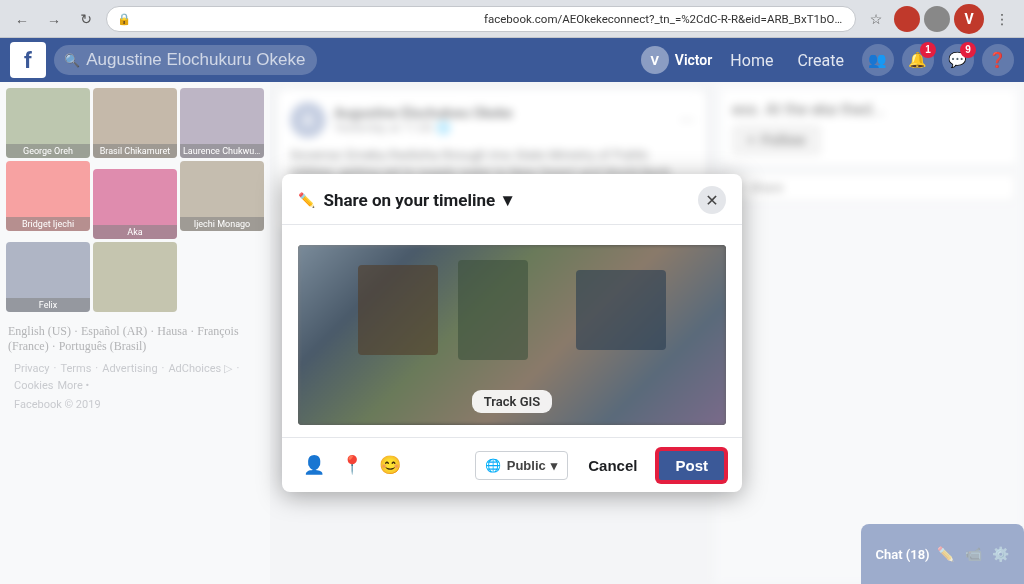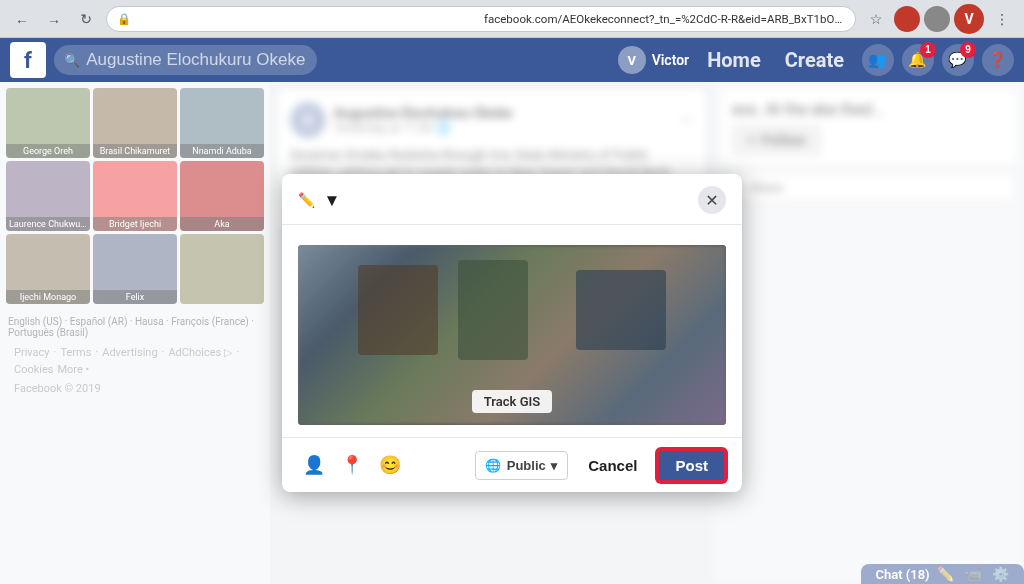--- a/index.html
+++ b/index.html
@@ -18,21 +18,21 @@
     
     .fb-nav { background: #3b5998; height: 44px; display: flex; align-items: center; padding: 0 10px; gap: 8px; }
     .fb-logo { width: 36px; height: 36px; background: white; border-radius: 4px; display: flex; align-items: center; justify-content: center; color: #3b5998; font-weight: bold; font-size: 22px; flex-shrink: 0; }
     .fb-search { flex: 0 0 220px; height: 30px; background: rgba(255,255,255,0.2); border-radius: 15px; border: none; display: flex; align-items: center; padding: 0 10px; gap: 6px; color: rgba(255,255,255,0.8); font-size: 13px; cursor: text; }
     .fb-search input { background: transparent; border: none; outline: none; color: white; font-size: 17px; flex: 1; }
     .fb-search input::placeholder { color: rgba(255,255,255,0.7); }
     .fb-nav-spacer { flex: 1; }
     .fb-nav-user { display: flex; align-items: center; gap: 6px; color: white; font-weight: 600; font-size: 14px; cursor: pointer; }
     .fb-avatar-small { width: 28px; height: 28px; border-radius: 50%; background: #8b9dc3; overflow: hidden; display: flex; align-items: center; justify-content: center; color: white; font-weight: bold; font-size: 13px; }
     .fb-nav-links { display: flex; align-items: center; gap: 4px; }
-    .fb-nav-link { color: rgba(255,255,255,0.85); font-size: 20px; padding: 6px 10px; border-radius: 4px; cursor: pointer; white-space: nowrap; font-weight: bold; }
+    .fb-nav-link { color: rgba(255,255,255,0.85); font-size: 16px; padding: 6px 10px; border-radius: 4px; cursor: pointer; white-space: nowrap; }
     .fb-nav-icon-btn { width: 32px; height: 32px; border-radius: 50%; background: rgba(255,255,255,0.2); border: none; cursor: pointer; display: flex; align-items: center; justify-content: center; color: white; font-size: 15px; position: relative; }
     .fb-nav-icon-btn .badge { position: absolute; top: -2px; right: -2px; background: #e41e3f; color: white; border-radius: 8px; font-size: 10px; font-weight: bold; padding: 1px 4px; min-width: 16px; text-align: center; line-height: 14px; }
     .v-avatar { width: 30px; height: 30px; border-radius: 50%; background: #c0392b; display: flex; align-items: center; justify-content: center; color: white; font-weight: bold; font-size: 14px; }
 
     
     .main-content { display: flex; height: calc(584px - 38px - 44px); position: relative; overflow: hidden; }
 
     
     .left-sidebar { width: 270px; background: #f0f2f5; overflow: hidden; padding: 6px; flex-shrink: 0; }
 
@@ -74,39 +74,39 @@
     .modal-image-overlay-text { background: rgba(255,255,255,0.9); border-radius: 4px; padding: 4px 12px; font-size: 13px; color: #333; font-weight: 600; }
     .modal-footer { display: flex; align-items: center; padding: 10px 16px; border-top: 1px solid #e4e6ea; gap: 8px; }
     .modal-footer-icons { display: flex; align-items: center; gap: 4px; }
     .footer-icon-btn { width: 34px; height: 34px; border-radius: 50%; border: none; background: transparent; cursor: pointer; display: flex; align-items: center; justify-content: center; font-size: 18px; color: #606770; }
     .footer-spacer { flex: 1; }
     .audience-btn { display: flex; align-items: center; gap: 5px; border: 1px solid #ccd0d5; border-radius: 4px; padding: 6px 10px; cursor: pointer; font-size: 13px; font-weight: 600; color: #444; background: white; }
     .cancel-btn { border: none; background: transparent; color: #1c1e21; font-size: 15px; font-weight: 600; padding: 6px 12px; cursor: pointer; border-radius: 4px; }
     .post-btn { background: #3b5998; color: white; border: 2px solid #e41e3f; border-radius: 4px; padding: 6px 16px; font-size: 15px; font-weight: 700; cursor: pointer; box-shadow: 0 0 0 2px #e41e3f; }
 
     
-    .bottom-bar { position: absolute; bottom: 0; right: 0; background: #3b5998; color: white; padding: 2px 14px; font-size: 13px; font-weight: 600; display: flex; align-items: center; gap: 8px; border-radius: 8px 8px 0 0; cursor: pointer; }
+    .bottom-bar { position: absolute; bottom: 0; right: 0; background: #3b5998; color: white; padding: 22px 14px; font-size: 13px; font-weight: 600; display: flex; align-items: center; gap: 8px; border-radius: 8px 8px 0 0; cursor: pointer; }
     .bottom-bar-icons { display: flex; gap: 10px; }
     .bottom-icon { cursor: pointer; font-size: 14px; color: rgba(255,255,255,0.85); }
 
     
     .fb-footer { font-size: 11px; color: #90949c; padding: 4px 8px; display: flex; flex-wrap: wrap; gap: 4px; }
 
     
     .people-row { display: grid; grid-template-columns: 1fr 1fr 1fr; gap: 3px; margin-bottom: 8px; }
     .person-thumb { height: 70px; background: #c8c8c8; border-radius: 4px; position: relative; overflow: hidden; }
     .person-name-label { position: absolute; bottom: 0; left: 0; right: 0; background: rgba(0,0,0,0.55); color: white; font-size: 9px; padding: 2px 3px; text-align: center; white-space: nowrap; overflow: hidden; text-overflow: ellipsis; }
 
     
     .p1 { background: #7a8f5f; }
     .p2 { background: #8b7355; }
     .p3 { background: #5f7a8a; }
     .p4 { background: #7a6b8a; }
     .p5 { background: #ef4444; }
-    .p6 { background: #b91c1c; }
+    .p6 { background: #be185d; margin-top: 8px; }
     .p7 { background: #8a7a5f; }
     .p8 { background: #5f6b8a; }
     .p9 { background: #8a8a5f; }
 
     .share-btn-area { display: flex; align-items: center; gap: 6px; margin-top: 8px; padding: 6px 10px; background: white; border-radius: 4px; border: 1px solid #ccc; cursor: pointer; font-size: 13px; color: #444; }
 
     .right-follow-section { background: white; border-radius: 4px; padding: 10px; margin-bottom: 8px; box-shadow: 0 1px 2px rgba(0,0,0,0.1); }
 
     .blurred { filter: blur(4px); }
   </style>
@@ -162,41 +162,38 @@
 <div class="main-content">
 
   <div class="left-sidebar">
     <div class="people-row">
       <div class="person-thumb p1">
         <span class="person-name-label">George Oreh</span>
       </div>
       <div class="person-thumb p2">
         <span class="person-name-label">Brasil Chikamuret</span>
       </div>
-      <div class="person-thumb p3">
-        <span class="person-name-label">Nnamdi Aduba</span>
-      </div>
       <div class="person-thumb p4">
         <span class="person-name-label">Laurence Chukwuemeka</span>
       </div>
       <div class="person-thumb p5">
         <span class="person-name-label">Bridget Ijechi</span>
       </div>
       <div class="person-thumb p6">
         <span class="person-name-label">Aka</span>
       </div>
       <div class="person-thumb p7">
         <span class="person-name-label">Ijechi Monago</span>
       </div>
       <div class="person-thumb p8">
         <span class="person-name-label">Felix</span>
       </div>
       <div class="person-thumb p9"></div>
     </div>
-    <div style="font-size:10px;color:#65676b;padding:4px 2px;">English (US) · Español (AR) · Hausa · François (France) · Português (Brasil)</div>
+    <div style="font-size:12px;color:#65676b;padding:4px 2px;font-family:Liberation Serif, serif;">English (US) · Español (AR) · Hausa · François (France) · Português (Brasil)</div>
     <div class="fb-footer">
       <span style="cursor:pointer;color:#90949c;">Privacy</span>
       <span style="color:#90949c;">·</span>
       <span style="cursor:pointer;color:#90949c;">Terms</span>
       <span style="color:#90949c;">·</span>
       <span style="cursor:pointer;color:#90949c;">Advertising</span>
       <span style="color:#90949c;">·</span>
       <span style="cursor:pointer;color:#90949c;">AdChoices ▷</span>
       <span style="color:#90949c;">·</span>
       <span style="cursor:pointer;color:#90949c;">Cookies</span>
@@ -236,34 +233,35 @@
     </div>
   </div>
 
   <div class="modal-backdrop"></div>
 
   <div class="modal">
     <div class="modal-header">
       <div class="modal-title-area">
         <span class="modal-edit-icon">✏️</span>
         <div class="modal-title-dropdown">
+          <span>Share on your timeline</span>
           <span>▼</span>
         </div>
       </div>
       <button class="modal-close">✕</button>
     </div>
     <div class="modal-body">
       <div class="modal-image-preview">
         <div class="modal-image-inner">
 
           <div style="position:absolute;top:0;left:0;right:0;bottom:0;background:linear-gradient(135deg,#7a8b9a 0%,#4a5a6a 20%,#6a7a5a 40%,#8a7a6a 60%,#5a6a7a 80%,#7a6a8a 100%);filter:blur(2px);"></div>
           <div style="position:absolute;top:20px;left:60px;width:80px;height:90px;background:rgba(80,60,40,0.6);border-radius:4px;"></div>
           <div style="position:absolute;top:15px;left:160px;width:70px;height:100px;background:rgba(60,80,60,0.6);border-radius:4px;"></div>
           <div style="position:absolute;top:25px;right:60px;width:90px;height:80px;background:rgba(40,60,80,0.6);border-radius:4px;"></div>
-          <div class="modal-image-overlay-text" style="position:relative;z-index:2;">Track GIS</div>
+          <div class="modal-image-overlay-text" style="position:relative;z-index:2;border-radius:9px;">Track GIS</div>
         </div>
       </div>
     </div>
     <div class="modal-footer">
       <div class="modal-footer-icons">
         <button class="footer-icon-btn">👤</button>
         <button class="footer-icon-btn">📍</button>
         <button class="footer-icon-btn">😊</button>
       </div>
       <div class="footer-spacer"></div>

